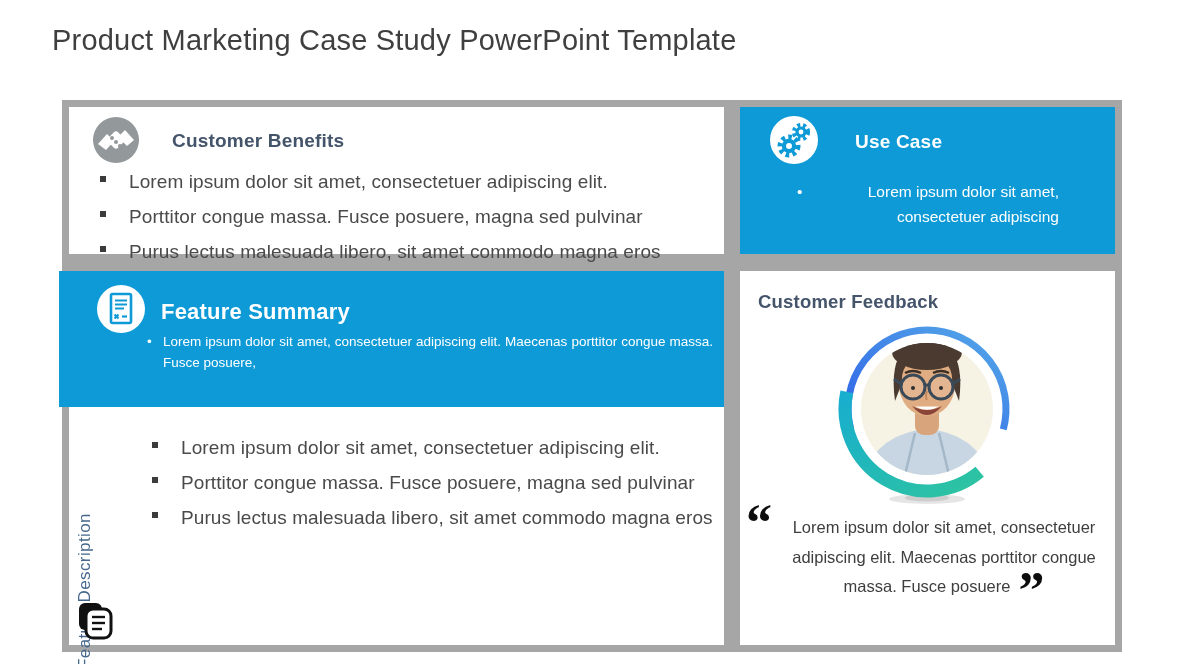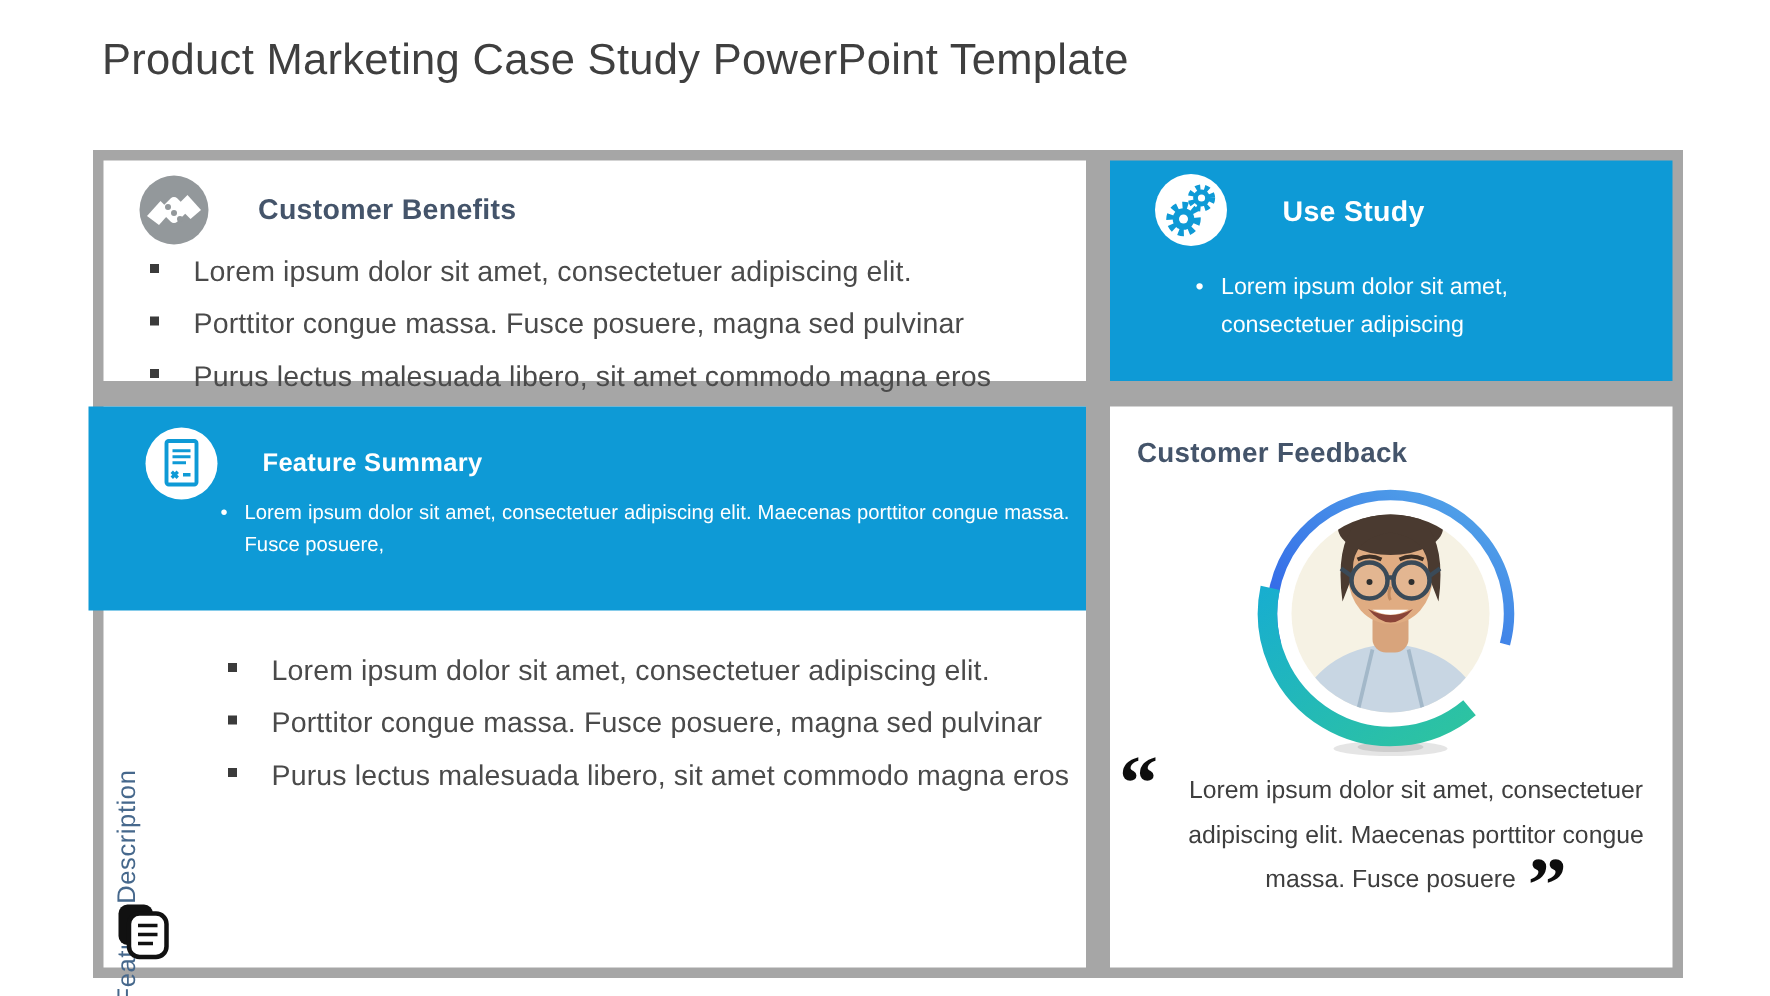--- a/index.html
+++ b/index.html
@@ -2,21 +2,21 @@
 <html><head>
 <meta charset="utf-8">
 <style>
   * { margin:0; padding:0; box-sizing:border-box; }
   html,body { width:1180px; height:664px; background:#ffffff; overflow:hidden;
               font-family:"Liberation Sans", sans-serif; }
 
   .slide { position:relative; width:1180px; height:664px; background:#ffffff; }
 
   .slide-title { position:absolute; left:52px; top:24px; font-size:29px; color:#3f3f3f;
-                 font-weight:400; letter-spacing:.2px;margin-left:16px; }
+                 font-weight:400; letter-spacing:.2px; }
 
   
   .frame { position:absolute; left:62px; top:100px; width:1060px; height:552px; background:#a6a6a6; }
   .cell { position:absolute; background:#ffffff; }
   .cell-benefits { left:7px; top:7px; width:655px; height:147px;padding-left:40px; }
   .cell-usecases { left:678px; top:7px; width:375px; height:147px; background:#0e9ad6; }
   .cell-feature  { left:7px; top:171px; width:655px; height:374px; }
   .cell-feedback { left:678px; top:171px; width:375px; height:374px; }
 
   .icon-circle { position:absolute; border-radius:50%; display:flex; align-items:center; justify-content:center; }
@@ -28,26 +28,26 @@
 
   ul.sq-list { position:absolute; list-style:none; }
   ul.sq-list li { position:relative; padding-left:29px; margin-bottom:13px;
                   font-size:19px; color:#4a4a4a; letter-spacing:.1px; }
   ul.sq-list li .sq { position:absolute; left:0; top:5px; width:6px; height:6px; background:#3b3b3b; }
 
   
   .uc-bullet { position:absolute; left:57px; top:73px; width:262px; color:#ffffff;
                font-size:15.5px; line-height:24.5px; }
   .uc-bullet .dot { position:absolute; left:0; top:0; }
-  .uc-bullet .txt { display:block; padding-left:17px; }
+  .uc-bullet .txt { display:block; padding-left:17px;text-align:right; }
 
   
   .summary-band { position:absolute; left:-10px; top:0; width:665px; height:136px; background:#0e9ad6; }
   .band-circle { left:38px; top:14px; }
-  .band-head { left:116px; top:28px; font-size:17px; }
+  .band-head { left:102px; top:28px; font-size:22px; }
   .band-bullet { position:absolute; left:88px; top:60px; width:566px; color:#ffffff;
                  font-size:13.5px; line-height:21px; text-align:justify; }
   .band-bullet .dot { position:absolute; left:0; top:0; }
   .band-bullet .txt { display:block; padding-left:16px; }
 
   .vertical-label { position:absolute; left:6px; top:158px; height:240px;
                     writing-mode:vertical-rl; transform:rotate(180deg);
                     font-size:17px; color:#46688c; letter-spacing:.4px; }
 
   .feature-list { left:83px; top:166px; }
@@ -103,21 +103,21 @@
             <circle cx="19" cy="30" r="7.2" fill="#0e9ad6"></circle>
             <circle cx="19" cy="30" r="3" fill="#ffffff"></circle>
           </g>
           <g>
             <circle cx="31" cy="16" r="7" stroke="#0e9ad6" stroke-width="4.2" stroke-dasharray="3 2.8" fill="none"></circle>
             <circle cx="31" cy="16" r="5.6" fill="#0e9ad6"></circle>
             <circle cx="31" cy="16" r="2.4" fill="#ffffff"></circle>
           </g>
         </svg>
       </div>
-      <div class="section-head on-blue" style="left:115px; top:24px;">Use Study</div>
+      <div class="section-head on-blue" style="left:115px; top:24px;">Use Case</div>
       <div class="uc-bullet">
         <span class="dot">•</span>
         <span class="txt">Lorem ipsum dolor sit amet, consectetuer adipiscing</span>
       </div>
     </div>
 
     <div class="cell cell-feature">
 
       <div class="summary-band">
         <div class="icon-circle white-circle band-circle" style="position:absolute;">

